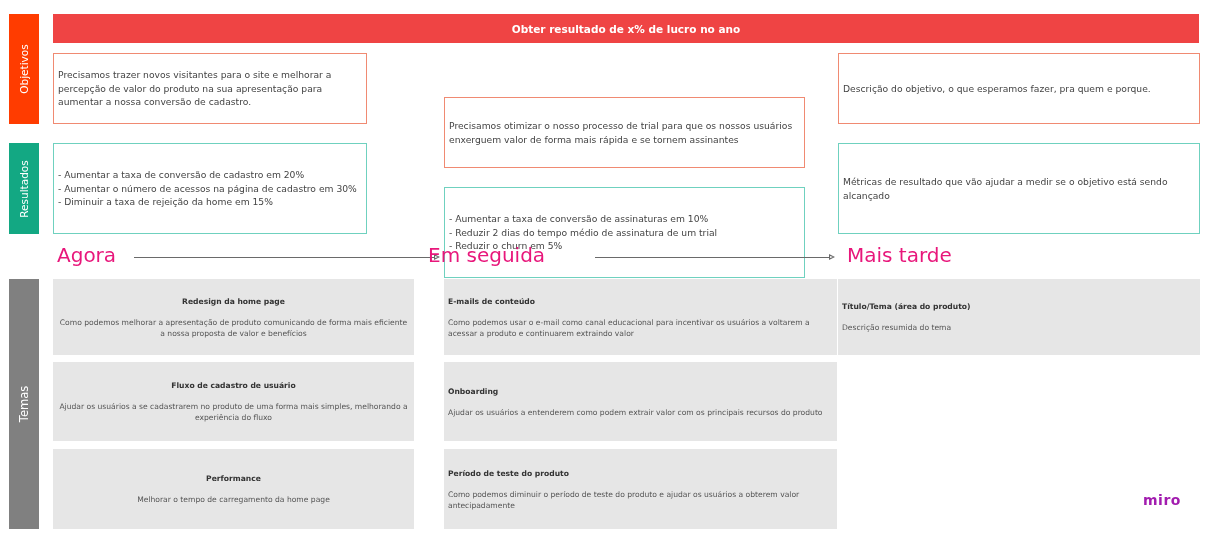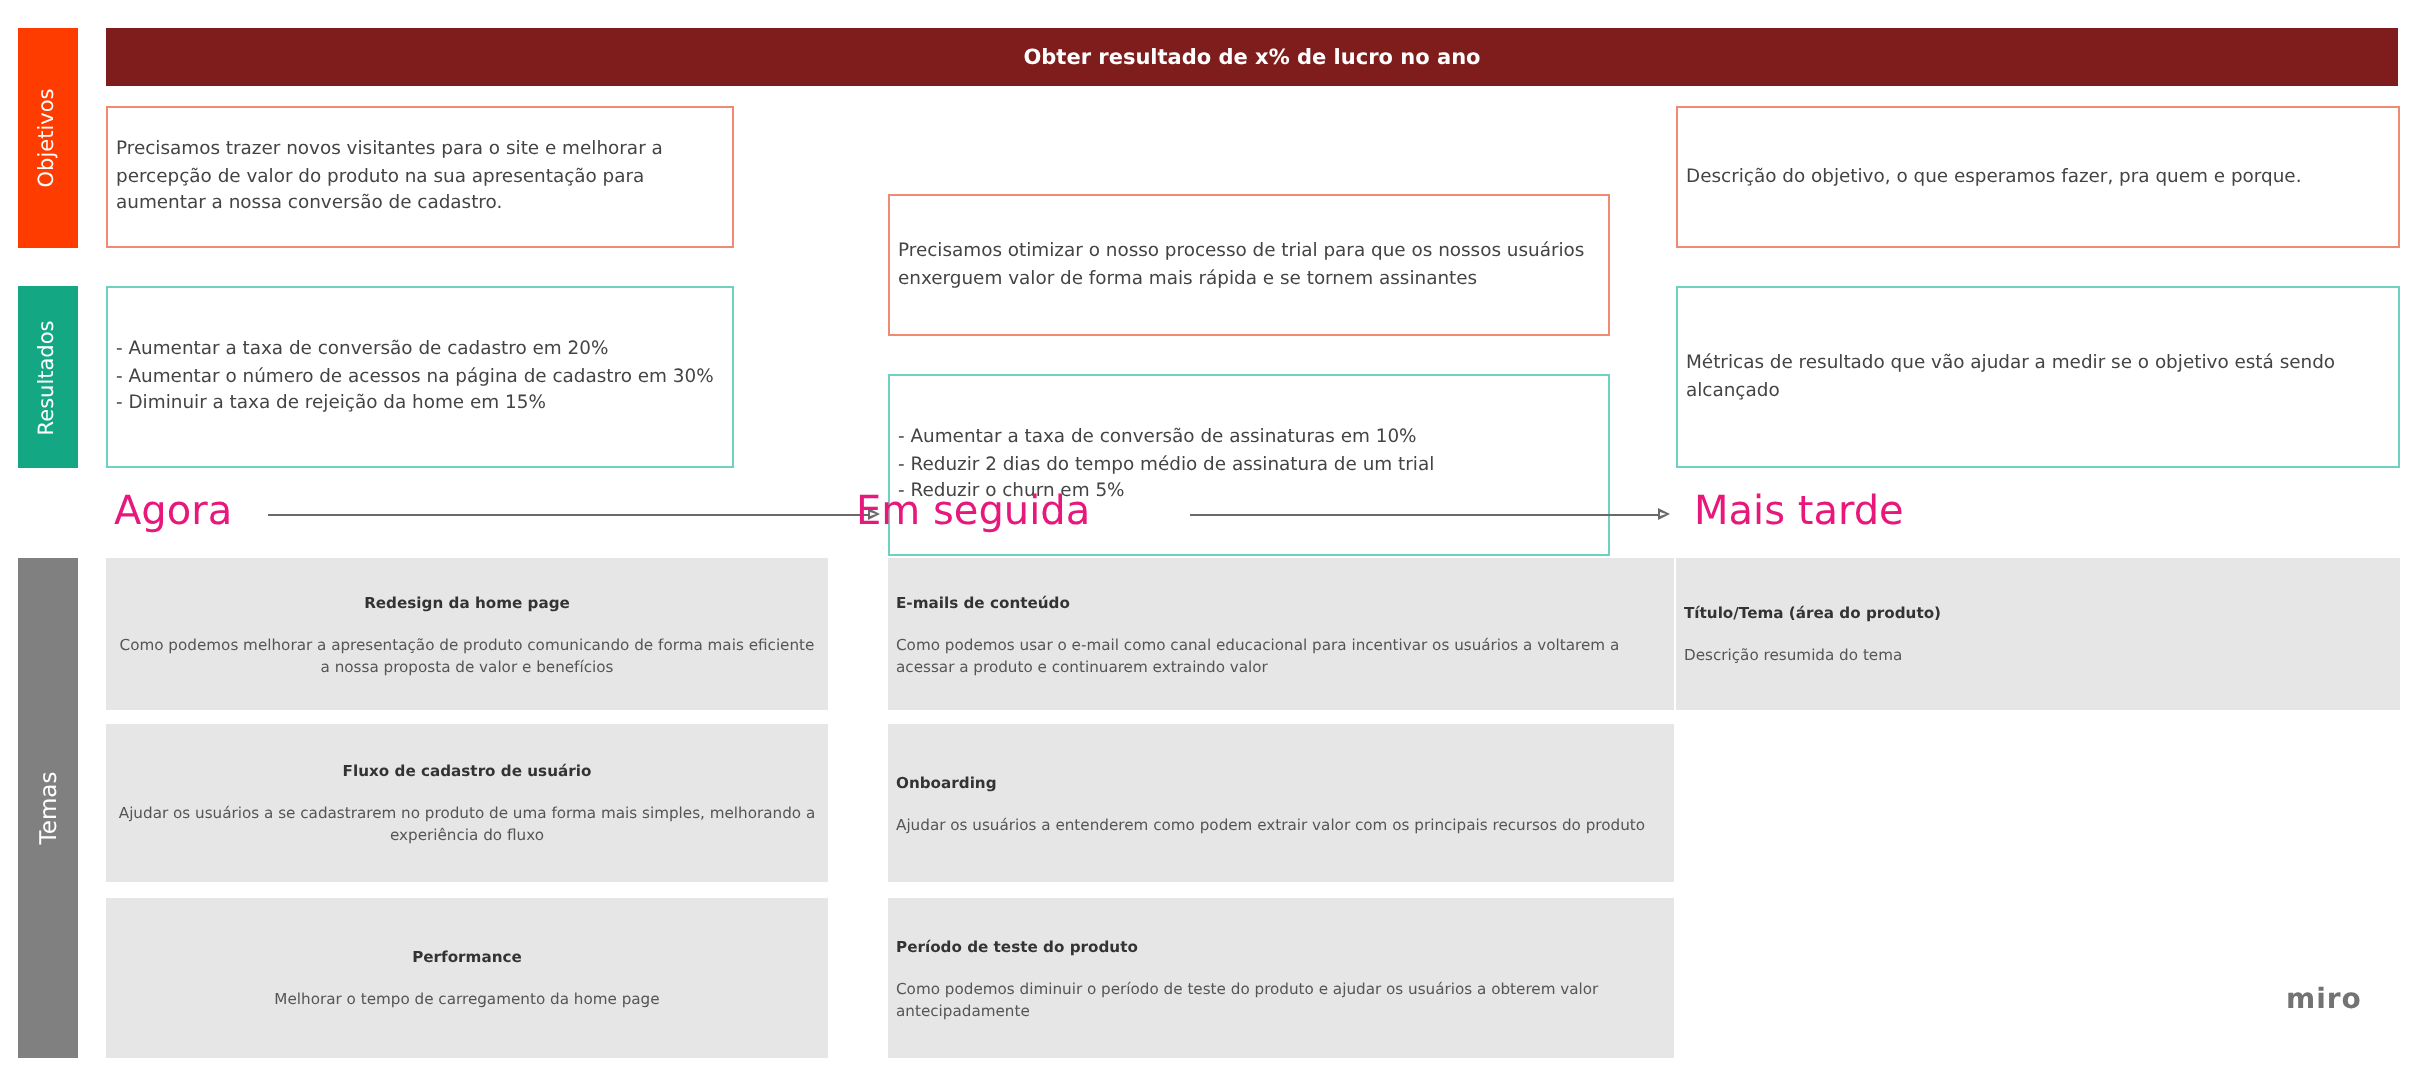--- a/index.html
+++ b/index.html
@@ -32,21 +32,21 @@
       font-size: 10.5px;
     }
     .lbl-objetivos { left: 9px; top: 14px; width: 30px; height: 110px; background: #ff3c00; }
     .lbl-resultados { left: 9px; top: 143px; width: 30px; height: 91px; background: #13a883; }
     .lbl-temas { left: 9px; top: 279px; width: 30px; height: 250px; background: #808080; }
     .lbl-temas span { font-size: 11.5px; }
 
     
     .banner {
       left: 53px; top: 14px; width: 1146px; height: 29px;
-      background: #7f1d1d;
+      background: #ef4444;
       color: #ffffff;
       font-weight: bold;
       font-size: 10.5px;
       display: flex; align-items: center; justify-content: center;
     }
 
     
     .obj-box {
       position: absolute; box-sizing: border-box;
       background: #ffffff;
@@ -132,21 +132,21 @@
     .tcol3 { left: 838px; width: 362px; }
     .trow1 { top: 279px; height: 76px; }
     .trow2 { top: 362px; height: 79px; }
     .trow3 { top: 449px; height: 80px; }
 
     .miro {
       position: absolute;
       left: 1143px; top: 492px;
       font-size: 14px;
       font-weight: bold;
-      color: #737373;
+      color: #a21caf;
       letter-spacing: 0.5px;
     }
   </style>
 </head>
 <body>
 
 <div class="side-label lbl-objetivos">
   <span>Objetivos</span>
 </div>
 <div class="side-label lbl-resultados">

